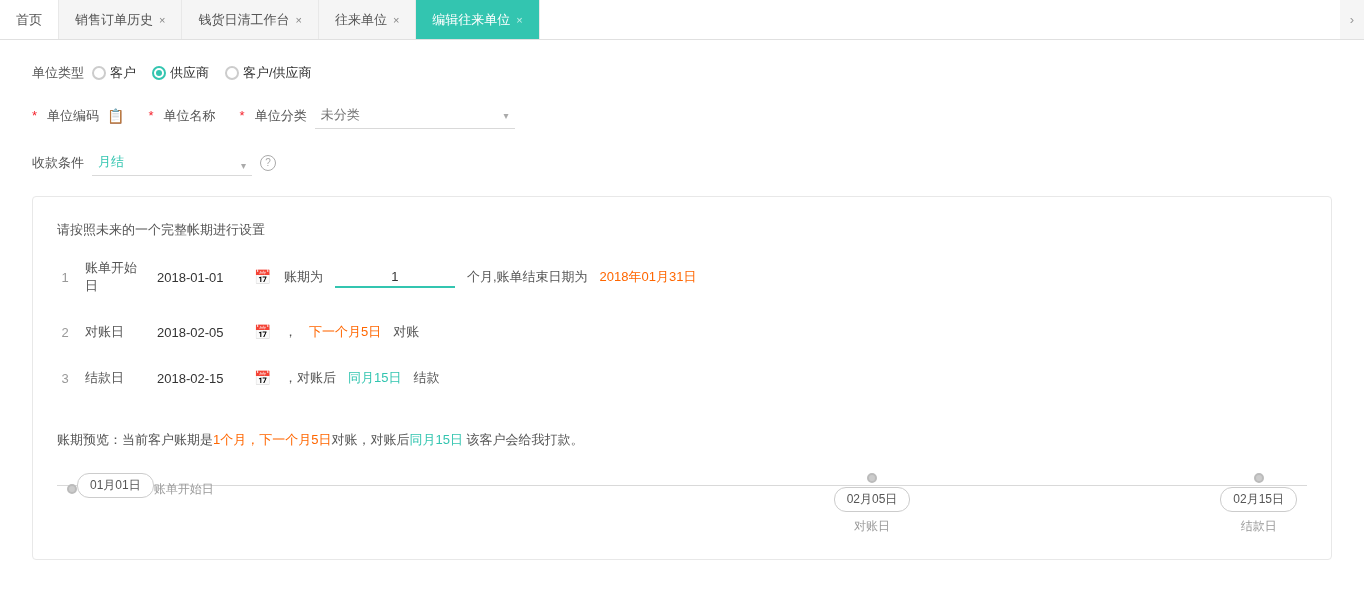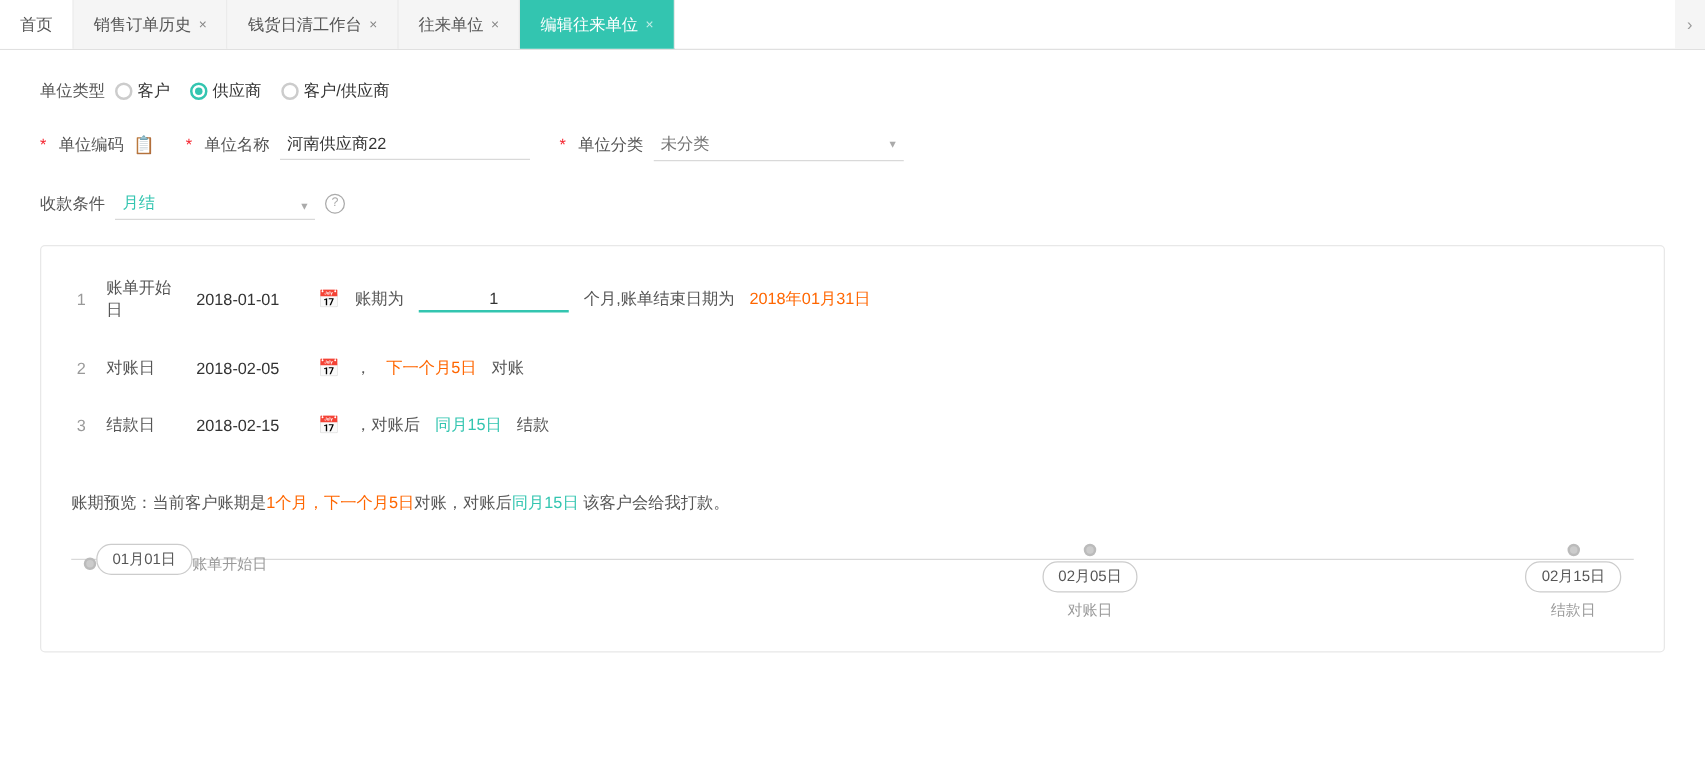--- a/index.html
+++ b/index.html
@@ -344,21 +344,20 @@
 
   <div class="form-row">
     <div class="form-group">
       <span class="required-star">*</span>
       <span class="form-label">单位编码</span>
       <span class="calendar-icon">📋</span>
     </div>
     <div class="form-group">
       <span class="required-star">*</span>
       <span class="form-label">单位名称</span>
-      <input class="input-field name-field" type="text" value="河南供应商22" style="">
     </div>
     <div class="form-group">
       <span class="required-star">*</span>
       <span class="form-label">单位分类</span>
       <div class="classify-dropdown">
         <span class="classify-text">未分类</span>
         <span class="dropdown-arrow">▾</span>
       </div>
     </div>
   </div>
@@ -368,20 +367,21 @@
       <span class="form-label">收款条件</span>
       <div class="dropdown-group">
         <span class="dropdown-text">月结</span>
         <span class="dropdown-arrow">▾</span>
       </div>
       <div class="help-icon">?</div>
     </div>
   </div>
 
   <div class="settings-card">
+    <div class="card-title">请按照未来的一个完整帐期进行设置</div>
 
     <div class="setting-row">
       <span class="row-num">1</span>
       <span class="row-label">账单开始日</span>
       <span class="date-value">2018-01-01</span>
       <span class="calendar-icon">📅</span>
       <span class="desc-text">账期为</span>
       <input class="period-input" type="text" value="1" style="">
       <span class="desc-text">个月,账单结束日期为</span>
       <span class="orange-text">2018年01月31日</span>

